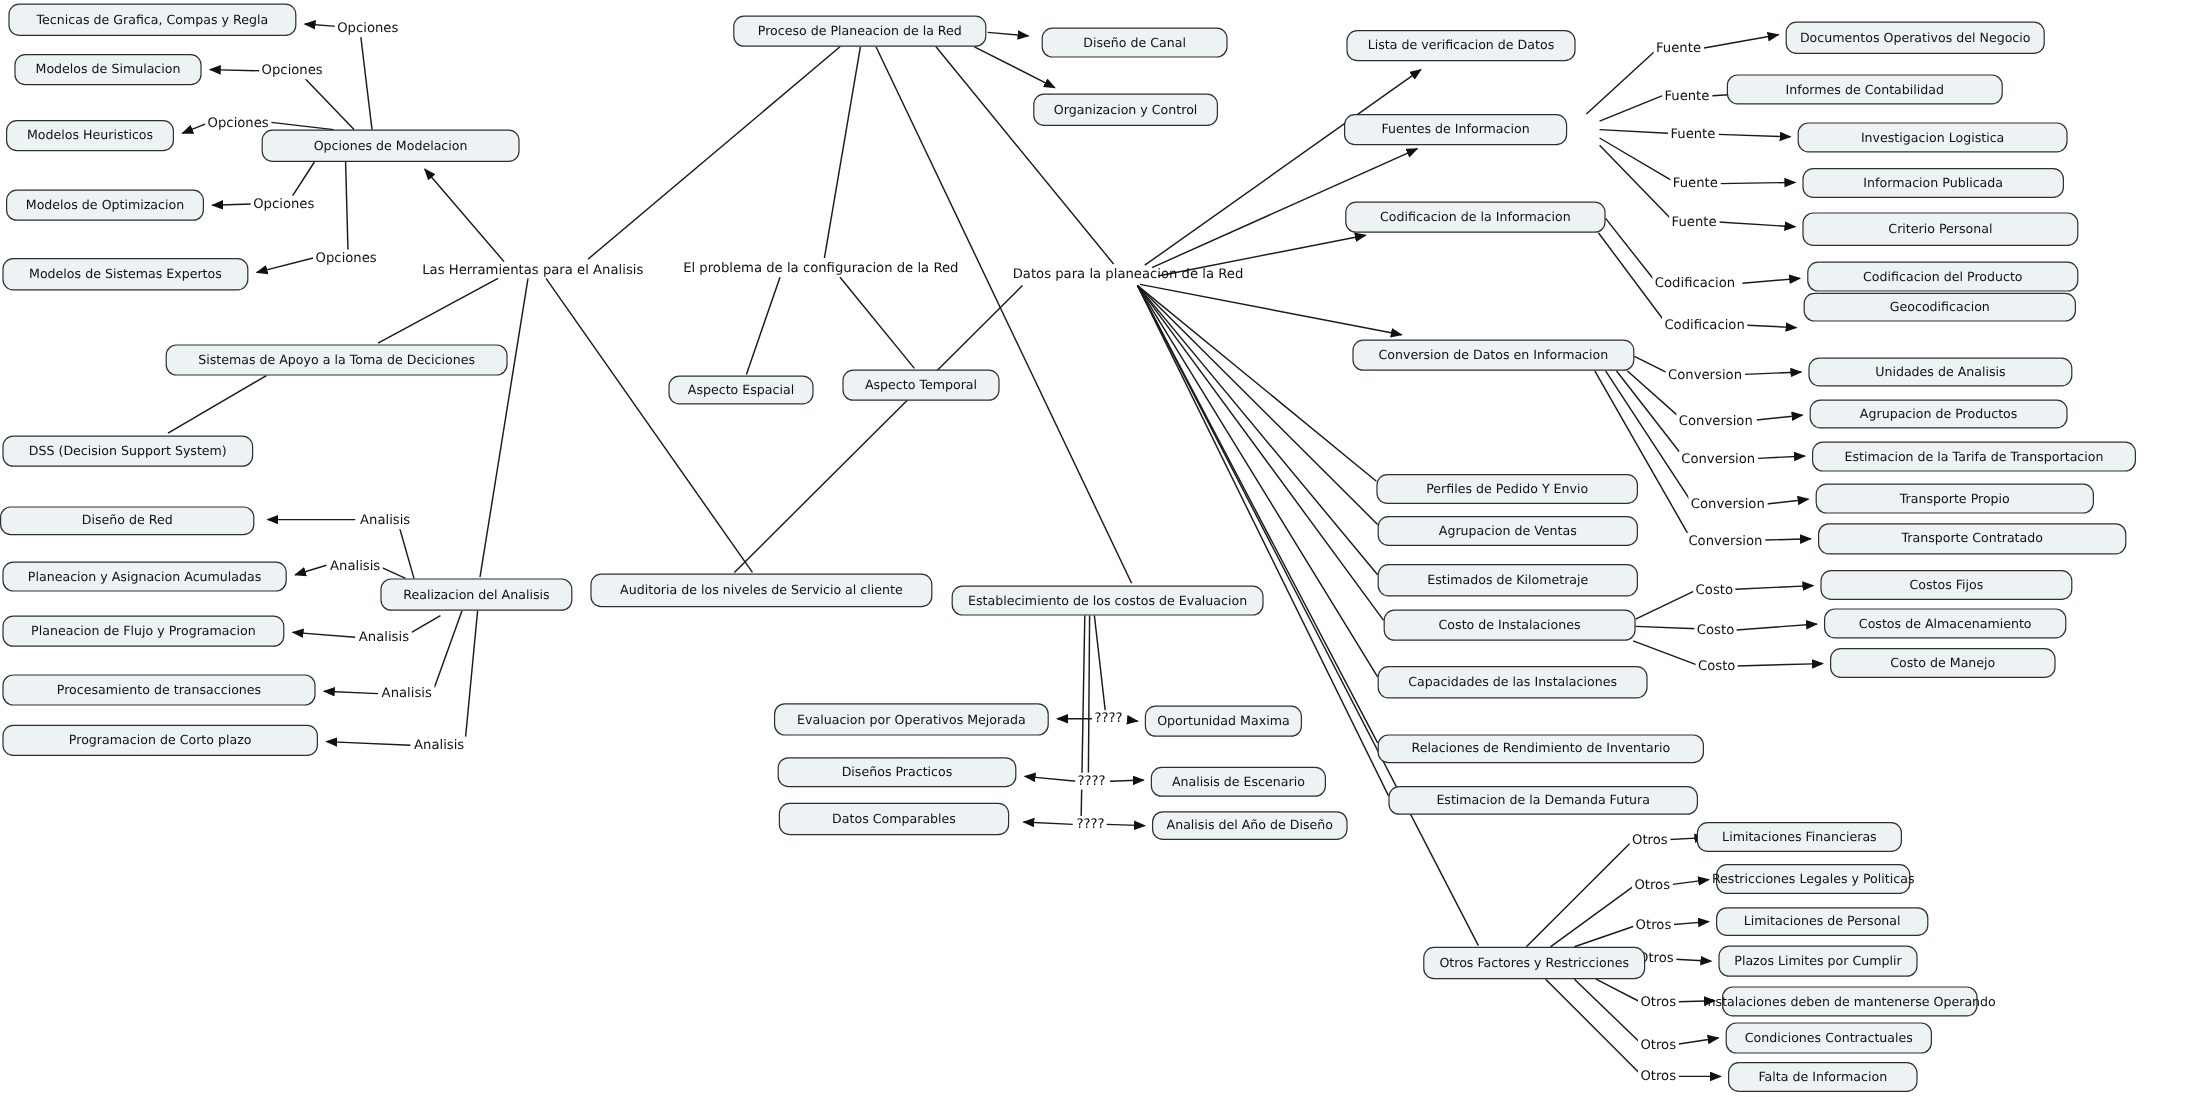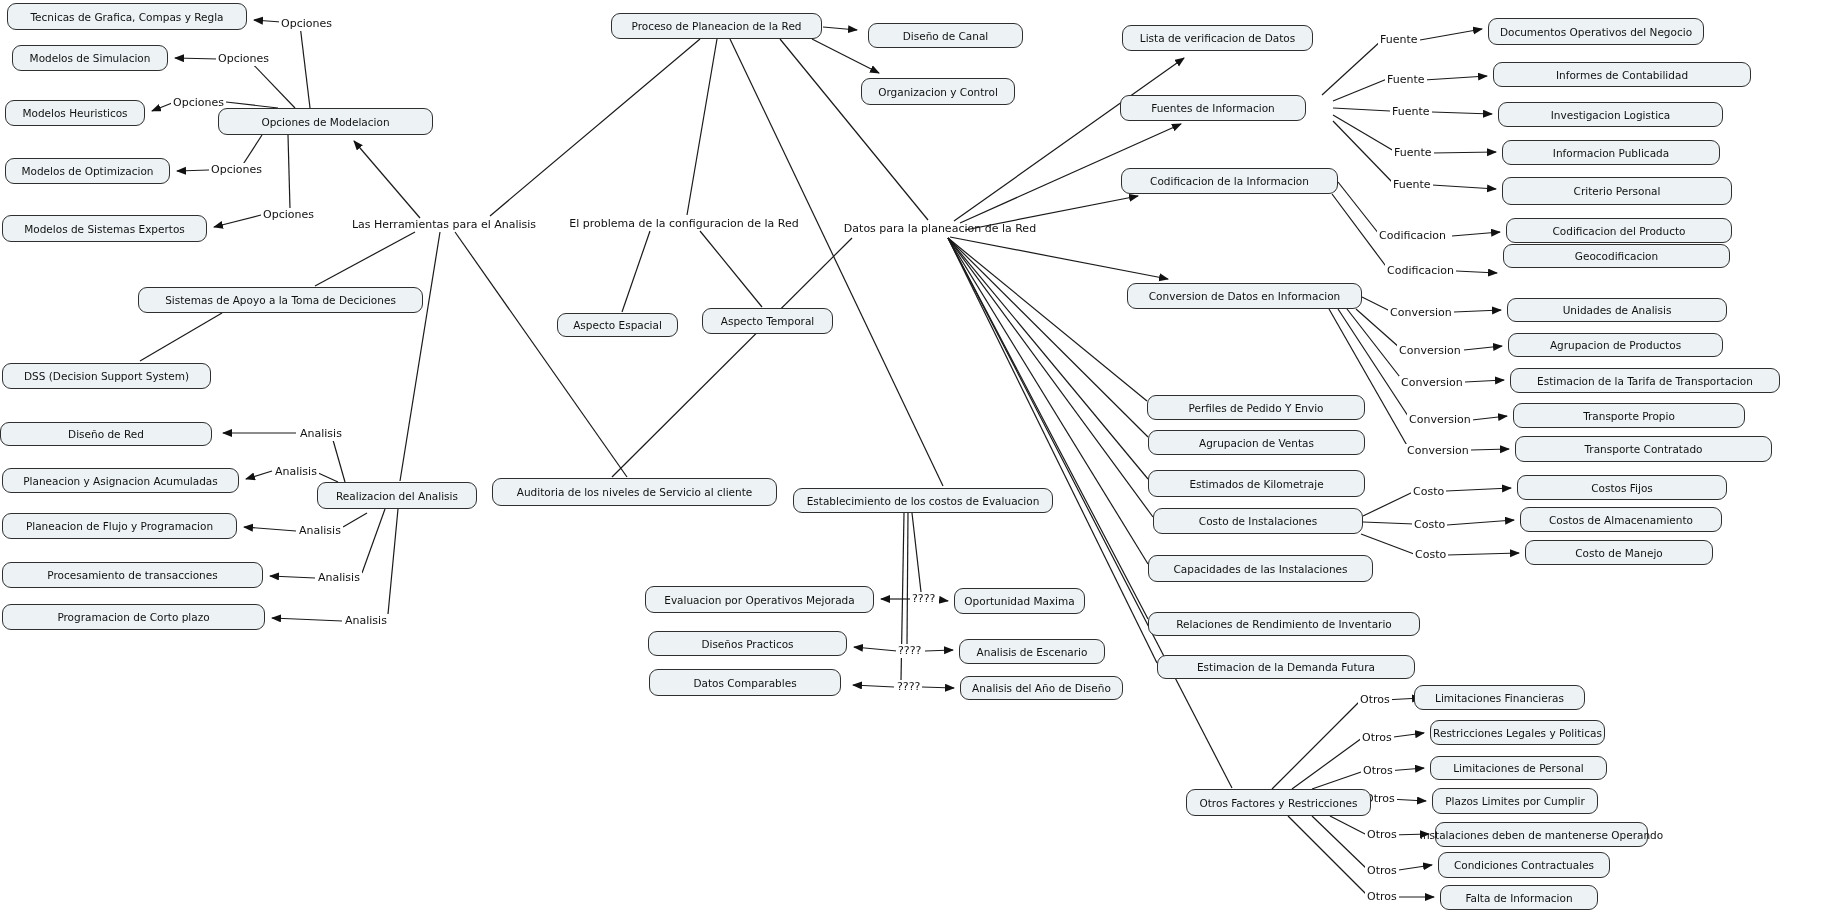--- a/index.html
+++ b/index.html
@@ -183,37 +183,37 @@
 <div class="n" style="left:1147px;top:395px;width:218px;height:25px">Perfiles de Pedido Y Envio</div>
 <div class="n" style="left:1148px;top:430px;width:217px;height:25px">Agrupacion de Ventas</div>
 <div class="n" style="left:1148px;top:470px;width:217px;height:27px">Estimados de Kilometraje</div>
 <div class="n" style="left:1153px;top:508px;width:210px;height:26px">Costo de Instalaciones</div>
 <div class="n" style="left:1148px;top:555px;width:225px;height:27px">Capacidades de las Instalaciones</div>
 <div class="n" style="left:1148px;top:612px;width:272px;height:24px">Relaciones de Rendimiento de Inventario</div>
 <div class="n" style="left:1157px;top:655px;width:258px;height:24px">Estimacion de la Demanda Futura</div>
 <div class="n" style="left:1186px;top:789px;width:185px;height:27px">Otros Factores y Restricciones</div>
 
 <div class="n" style="left:1488px;top:18px;width:216px;height:27px">Documentos Operativos del Negocio</div>
-<div class="n" style="left:1493px;top:62px;width:258px;height:25px">Informes de Contabilidad</div>
+<div class="n" style="left:1439px;top:62px;width:230px;height:25px">Informes de Contabilidad</div>
 <div class="n" style="left:1498px;top:102px;width:225px;height:25px">Investigacion Logistica</div>
 <div class="n" style="left:1502px;top:140px;width:218px;height:25px">Informacion Publicada</div>
 <div class="n" style="left:1502px;top:177px;width:230px;height:28px">Criterio Personal</div>
 <div class="n" style="left:1506px;top:218px;width:226px;height:25px">Codificacion del Producto</div>
 <div class="n" style="left:1503px;top:244px;width:227px;height:24px">Geocodificacion</div>
 <div class="n" style="left:1507px;top:298px;width:220px;height:24px">Unidades de Analisis</div>
 <div class="n" style="left:1508px;top:333px;width:215px;height:24px">Agrupacion de Productos</div>
 <div class="n" style="left:1510px;top:368px;width:270px;height:25px">Estimacion de la Tarifa de Transportacion</div>
 <div class="n" style="left:1513px;top:403px;width:232px;height:25px">Transporte Propio</div>
 <div class="n" style="left:1515px;top:436px;width:257px;height:26px">Transporte Contratado</div>
 <div class="n" style="left:1517px;top:475px;width:210px;height:25px">Costos Fijos</div>
 <div class="n" style="left:1520px;top:507px;width:202px;height:25px">Costos de Almacenamiento</div>
 <div class="n" style="left:1525px;top:540px;width:188px;height:25px">Costo de Manejo</div>
 
 <div class="n" style="left:1414px;top:685px;width:171px;height:25px">Limitaciones Financieras</div>
-<div class="n" style="left:1430px;top:720px;width:175px;height:25px">Restricciones Legales y Politicas</div>
+<div class="n" style="left:1430px;top:720px;width:162px;height:25px">Restricciones Legales y Politicas</div>
 <div class="n" style="left:1430px;top:756px;width:177px;height:24px">Limitaciones de Personal</div>
 <div class="n" style="left:1432px;top:788px;width:166px;height:26px">Plazos Limites por Cumplir</div>
 <div class="n" style="left:1435px;top:822px;width:213px;height:25px">Instalaciones deben de mantenerse Operando</div>
 <div class="n" style="left:1438px;top:852px;width:172px;height:26px">Condiciones Contractuales</div>
 <div class="n" style="left:1440px;top:885px;width:158px;height:25px">Falta de Informacion</div>
 
 <div class="l" style="left:279px;top:17px">Opciones</div>
 <div class="l" style="left:216px;top:52px">Opciones</div>
 <div class="l" style="left:171px;top:96px">Opciones</div>
 <div class="l" style="left:209px;top:163px">Opciones</div>

